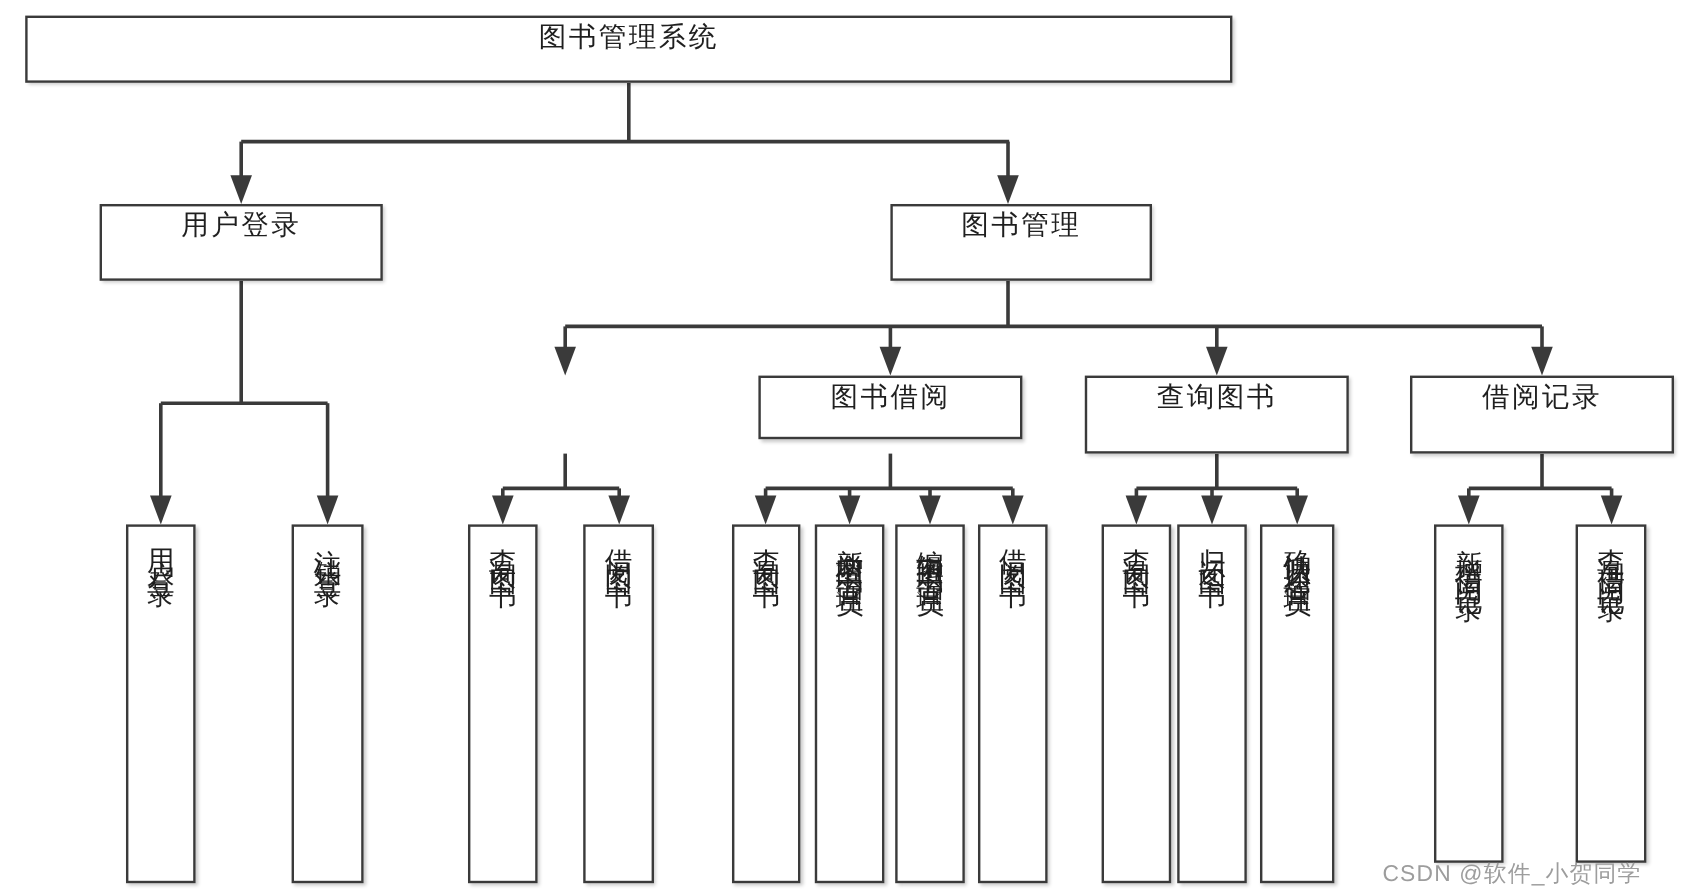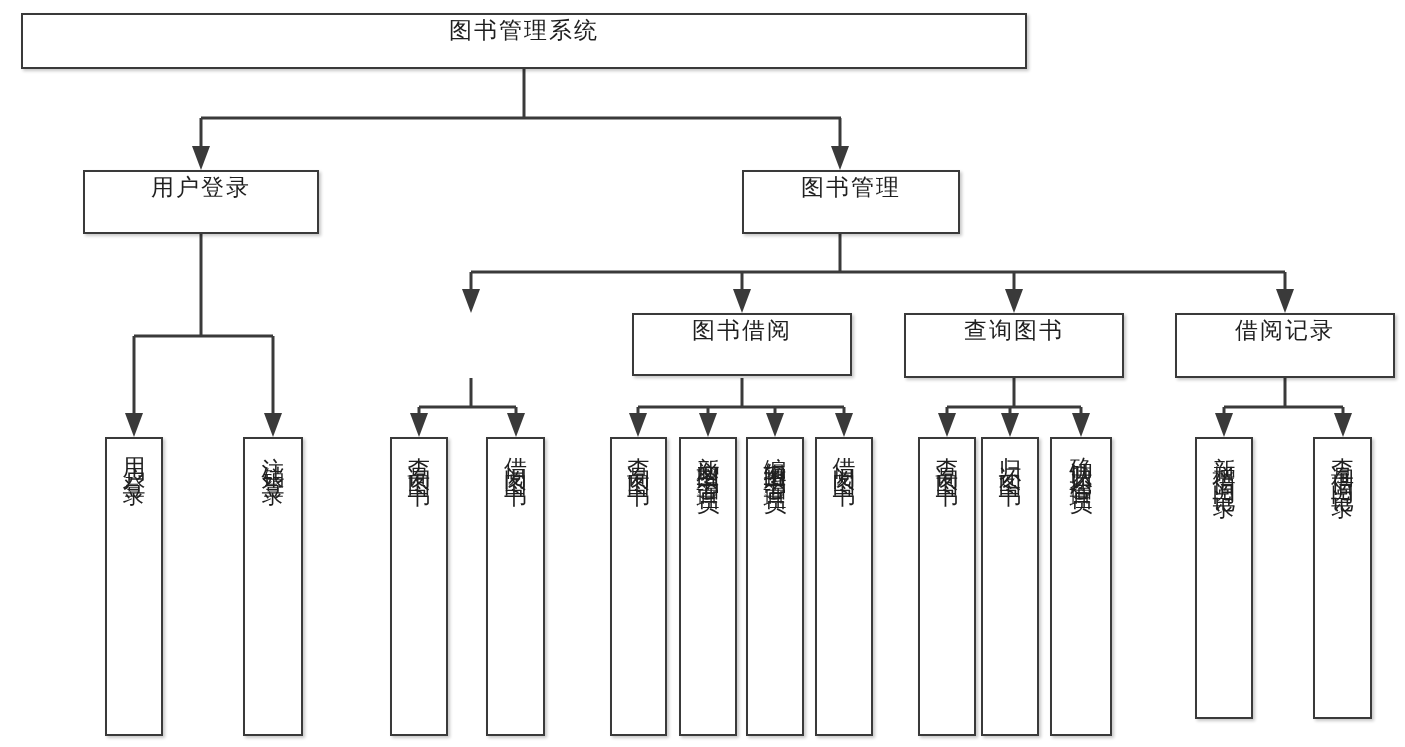--- a/index.html
+++ b/index.html
@@ -118,21 +118,21 @@
     <span class="hlabel">图书管理系统</span>
   </div>
 
   <div class="node" style="left:83px;top:170px;width:236px;height:64px">
     <span class="hlabel">用户登录</span>
   </div>
   <div class="node" style="left:742px;top:170px;width:218px;height:64px">
     <span class="hlabel">图书管理</span>
   </div>
 
-  <div class="node" style="left:632px;top:313px;width:220px;height:63px">
+  <div class="node" style="left:632px;top:313px;width:220px;height:53px">
     <span class="hlabel">图书借阅</span>
   </div>
   <div class="node" style="left:904px;top:313px;width:220px;height:65px">
     <span class="hlabel">查询图书</span>
   </div>
   <div class="node" style="left:1175px;top:313px;width:220px;height:65px">
     <span class="hlabel">借阅记录</span>
   </div>
 
   <div class="node leaf" style="left:105px;top:437px;width:58px;height:299px">
@@ -172,13 +172,14 @@
     <span class="vtext long">确认归还（管理员）</span>
   </div>
 
   <div class="node leaf" style="left:1195px;top:437px;width:58px;height:282px">
     <span class="vtext med">新增借阅记录</span>
   </div>
   <div class="node leaf" style="left:1313px;top:437px;width:59px;height:282px">
     <span class="vtext med">查询借阅记录</span>
   </div>
 
+  <div id="watermark">CSDN @软件_小贺同学</div>
 </div>
 
 </body></html>

